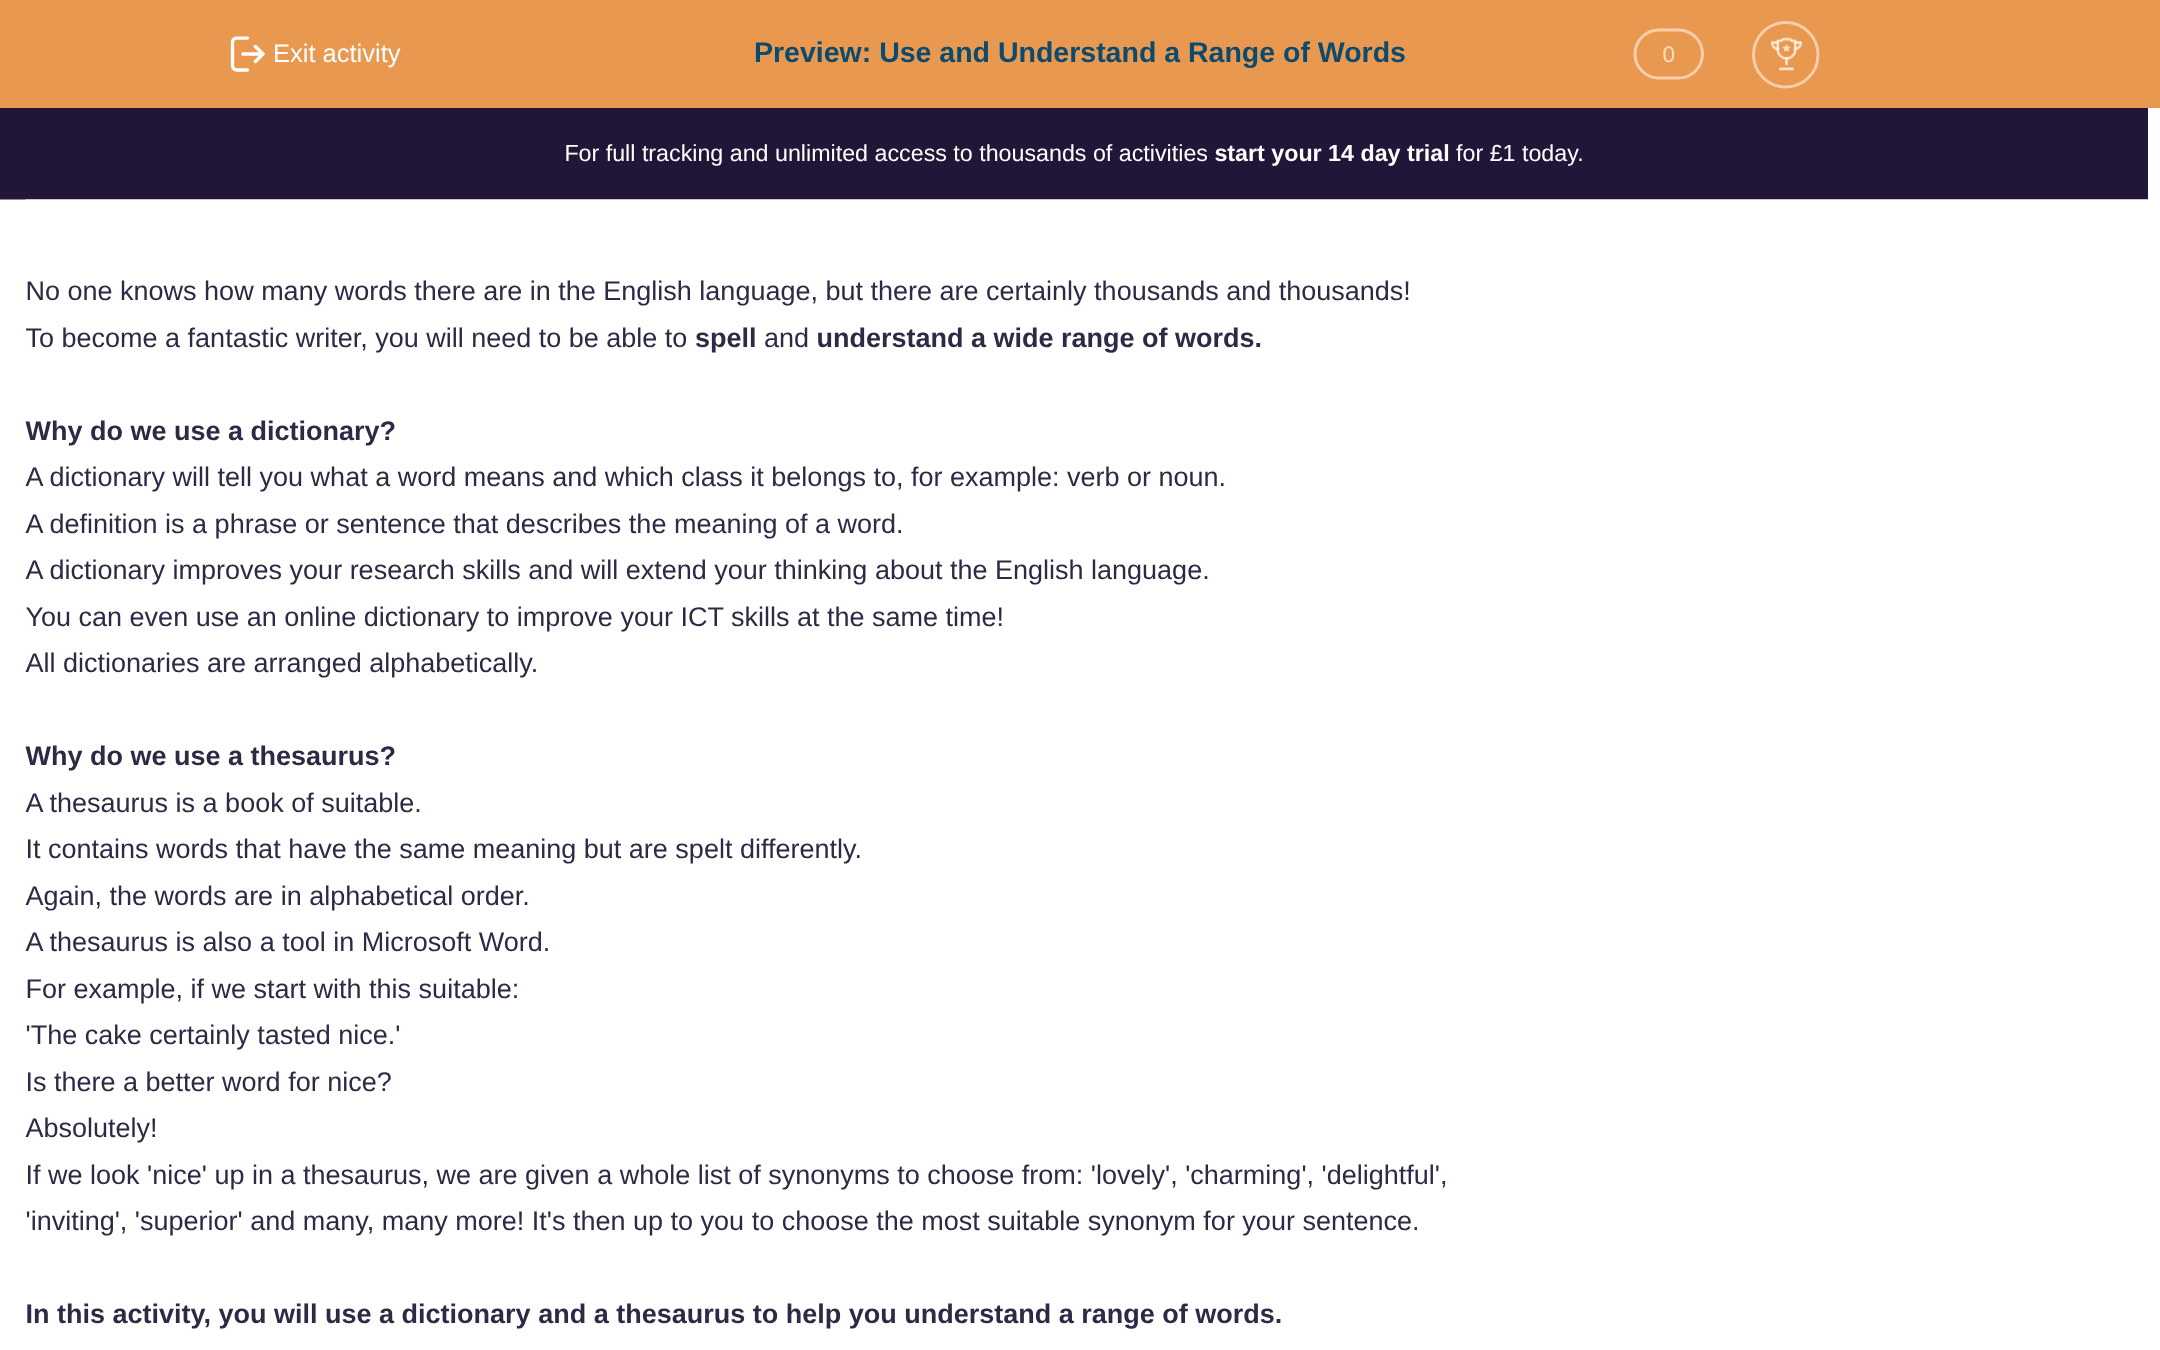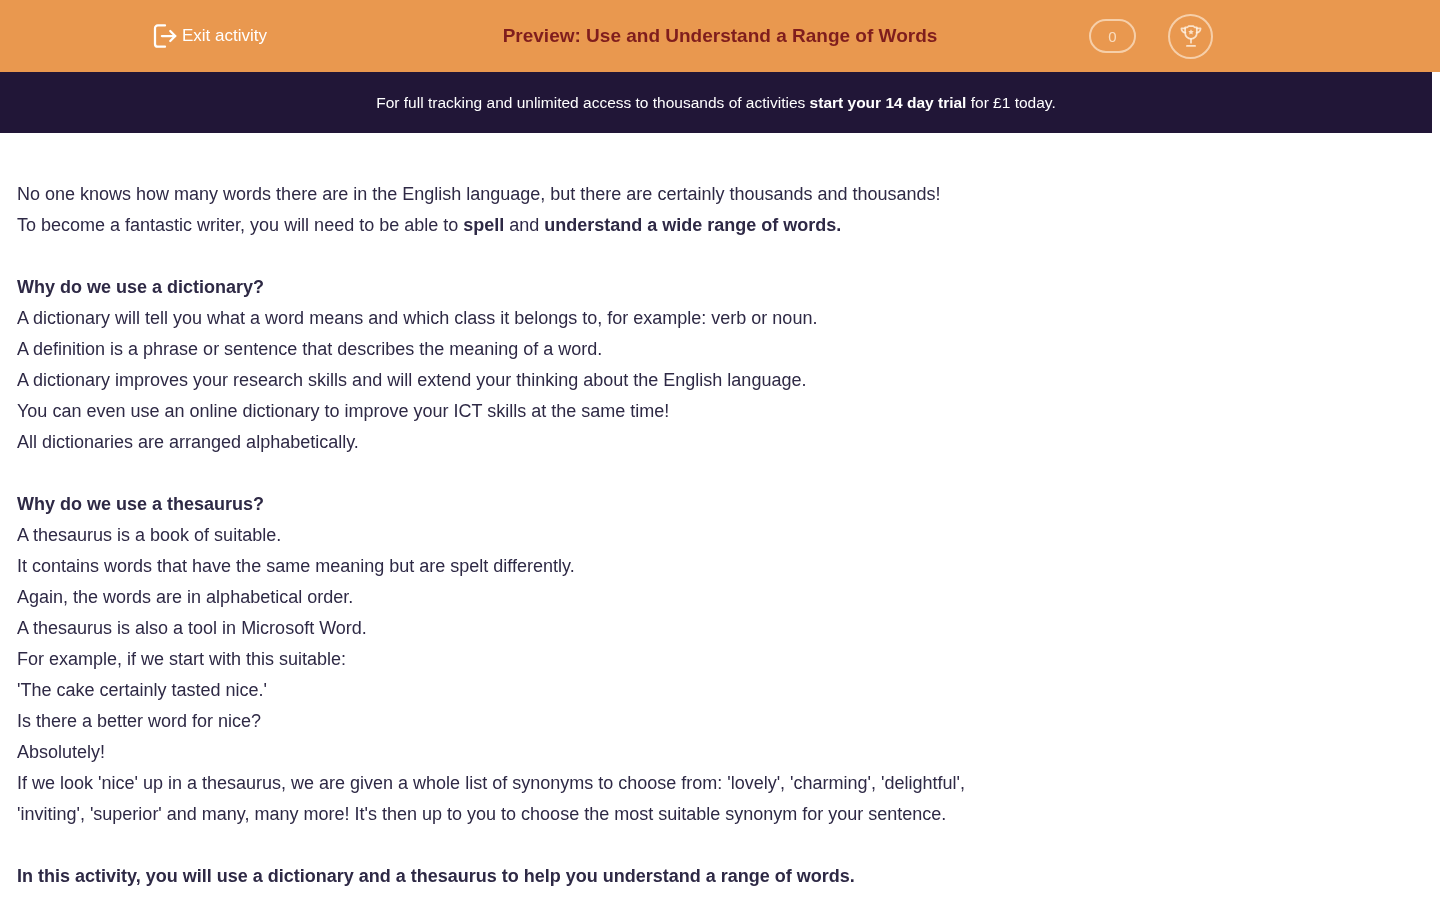--- a/index.html
+++ b/index.html
@@ -17,21 +17,21 @@
     position: absolute; left: 150px; top: 0; height: 72px;
     display: flex; align-items: center; gap: 2px;
     color: #ffffff; font-size: 17px; cursor: pointer;
     background: none; border: none;
     font-family: "Liberation Sans", sans-serif;
   }
   .exit-btn .icon svg { display: block; }
   .header-title {
     position: absolute; left: 0; right: 0; top: 0; height: 72px;
     display: flex; align-items: center; justify-content: center;
-    color: #7f1d1d; font-size: 19px; font-weight: 600;
+    color: #0c4a6e; font-size: 19px; font-weight: 600;
     pointer-events: none;
   }
   .header-right {
     position: absolute; left: 1089px; top: 0; height: 72px;
     display: flex; align-items: center; gap: 32px;
   }
   .score-pill {
     width: 47px; height: 34px;
     border: 2px solid rgba(255, 244, 230, 0.6);
     border-radius: 17px;

